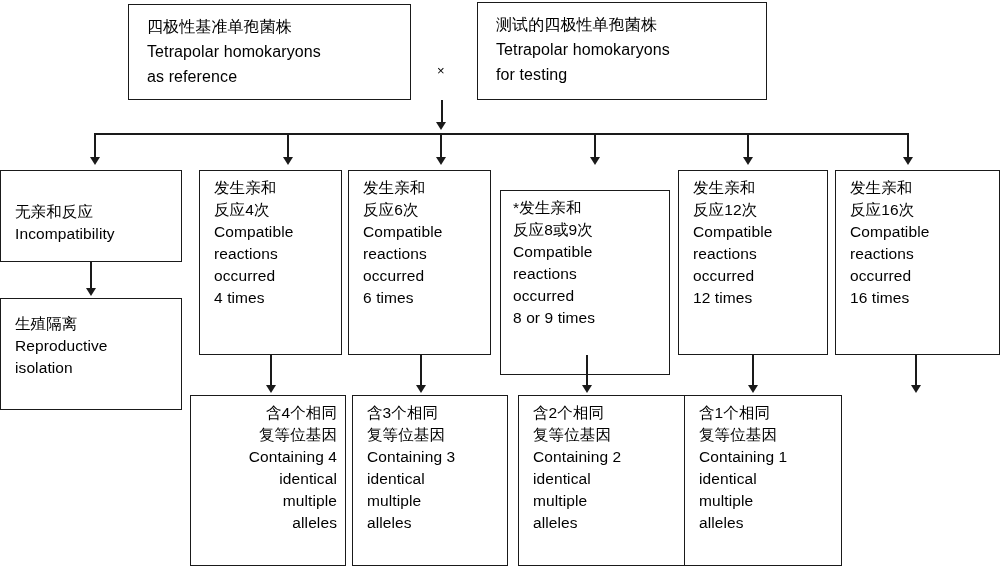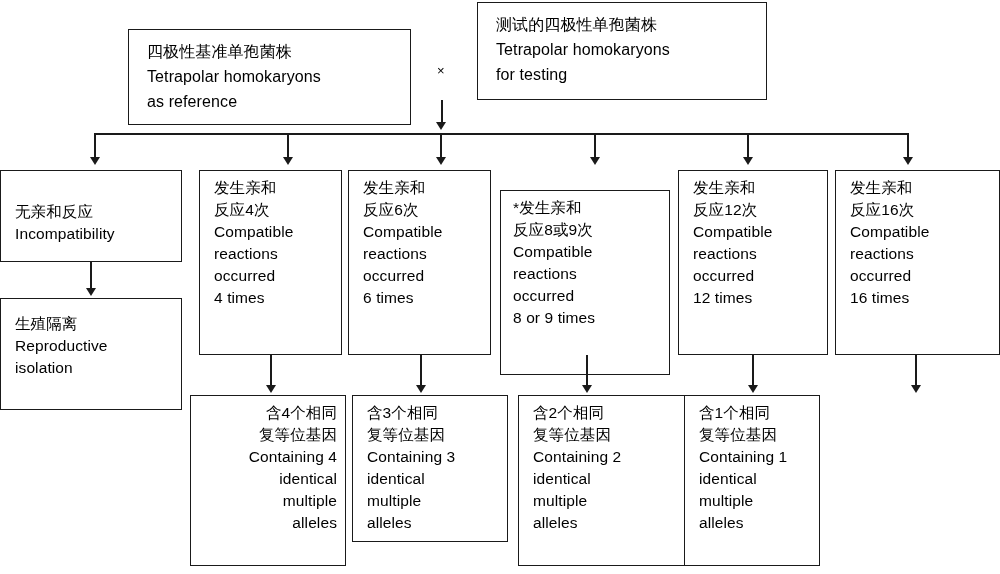--- a/index.html
+++ b/index.html
@@ -60,21 +60,21 @@
     border-left: 5.2px solid transparent;
     border-right: 5.2px solid transparent;
     border-top: 8.5px solid #1a1a1a;
   }
 </style>
 </head>
 <body>
 
 <div id="canvas">
 
-  <div class="box top" style="left:128px; top:4px; width:283px; height:96px;margin-top:25px;">四极性基准单孢菌株
+  <div class="box top" style="left:128px; top:4px; width:283px; height:96px;">四极性基准单孢菌株
 Tetrapolar homokaryons
 as reference</div>
 
   <div class="cross" style="left:437px; top:64px;">×</div>
 
   <div class="box top" style="left:477px; top:2px; width:290px; height:98px;">测试的四极性单孢菌株
 Tetrapolar homokaryons
 for testing</div>
 
   <div class="vline" style="left:441px; top:100px; height:24px;"></div>
@@ -160,35 +160,35 @@
 Reproductive
 isolation</div>
 
   <div class="box" style="left:190px; top:395px; width:156px; height:171px;text-align:right;">含4个相同
 复等位基因
 Containing 4
 identical
 multiple
 alleles</div>
 
-  <div class="box" style="left:352px; top:395px; width:156px; height:147px;">含3个相同
+  <div class="box" style="left:352px; top:395px; width:156px; height:171px;">含3个相同
 复等位基因
 Containing 3
 identical
 multiple
 alleles</div>
 
   <div class="box" style="left:518px; top:395px; width:176px; height:171px;">含2个相同
 复等位基因
 Containing 2
 identical
 multiple
 alleles</div>
 
-  <div class="box" style="left:684px; top:395px; width:136px; height:171px;">含1个相同
+  <div class="box" style="left:684px; top:395px; width:158px; height:171px;">含1个相同
 复等位基因
 Containing 1
 identical
 multiple
 alleles</div>
 
 
 </div>
 
 </body></html>

